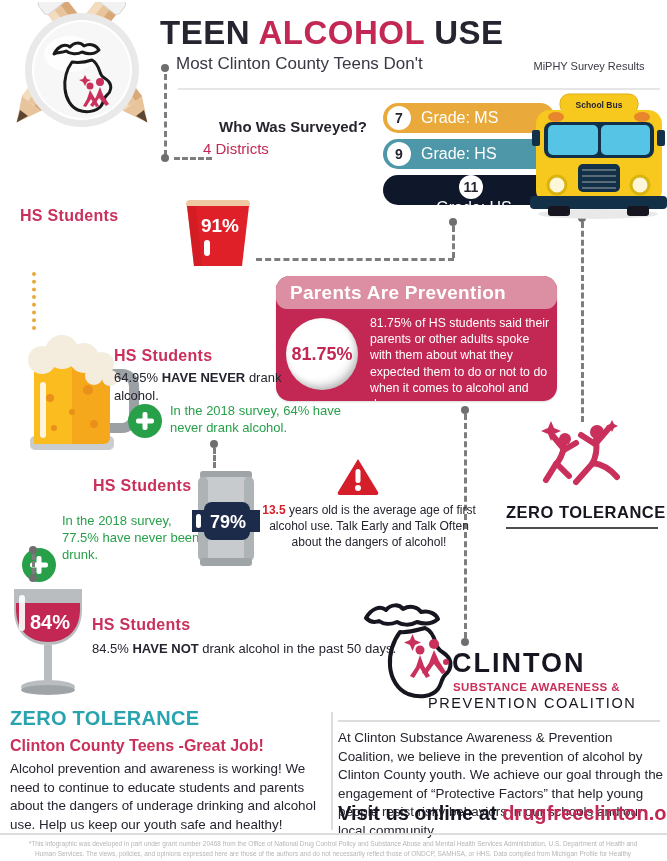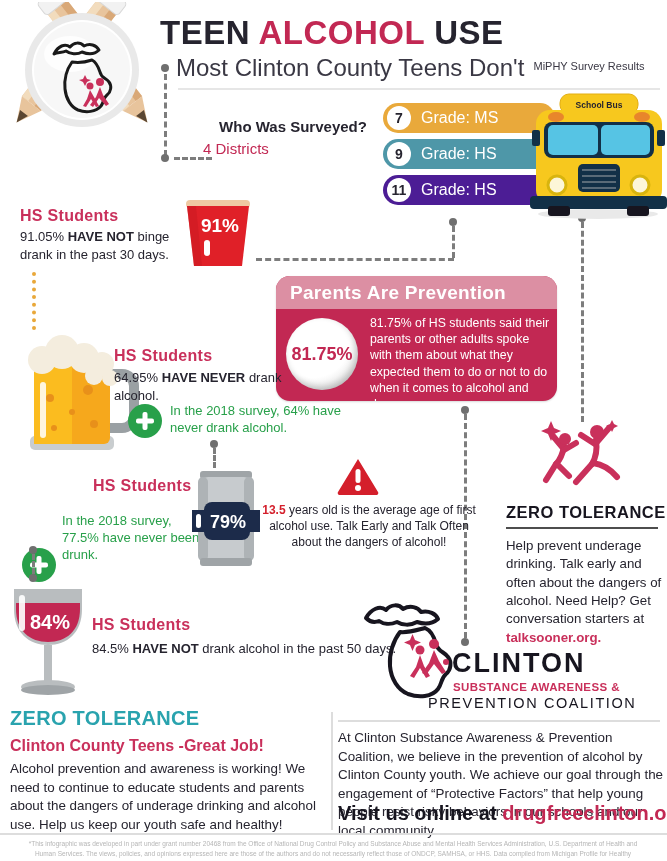--- a/index.html
+++ b/index.html
@@ -4,56 +4,56 @@
 <style>
   html,body{margin:0;padding:0;background:#fff;}
   #canvas{position:relative;width:667px;height:861px;background:#ffffff;overflow:hidden;
           font-family:"Liberation Sans",sans-serif;color:#2a2833;}
   .abs{position:absolute;}
 
   
   .title{font-size:33px;font-weight:800;letter-spacing:.5px;white-space:nowrap;}
   .title .dark{color:#26242f;}
   .title .pink{color:#c22853;}
-  .subtitle{font-size:24px;color:#3a3844;white-space:nowrap;text-align:center;}
+  .subtitle{font-size:17px;color:#3a3844;white-space:nowrap;text-align:center;}
   .banner-card{width:181px;height:68px;}
   .banner{position:absolute;left:0;top:0;width:181px;height:44px;background:#c22853;
           clip-path:polygon(17% 0,100% 0,100% 100%,5% 100%,0 58%);}
   .banner .yr{position:absolute;left:44px;top:1px;color:#fff;font-size:35px;font-weight:800;letter-spacing:1px;}
   .miphy{position:absolute;left:28px;top:48px;width:150px;text-align:center;font-size:11px;color:#3a3844;}
   .hdr-divider{width:482px;border-top:2px solid #e6e6e6;}
 
   
   .vdash{width:0;border-left:3px dashed #7d7d7d;}
   .hdash{height:0;border-top:3px dashed #7d7d7d;}
   .vdot-orange{width:0;border-left:4px dotted #e9a83a;}
   .dot{width:8px;height:8px;border-radius:50%;background:#6f6f6f;}
 
   
   .who{font-size:15px;font-weight:800;color:#26242f;text-align:center;width:180px;}
   .districts{font-size:15px;color:#c22853;width:180px;}
   .pill{width:172px;height:30px;border-radius:16px;display:flex;align-items:center;margin-bottom:6px;}
-  .pill-0{background:#e9a93b;} .pill-1{background:#4e97a8;} .pill-2{background:#4c1d95;}
+  .pill-0{background:#e9a93b;} .pill-1{background:#4e97a8;} .pill-2{background:#0f172a;flex-direction:column;}
   .pill .num{width:24px;height:24px;border-radius:50%;background:#fff;color:#26242f;font-weight:800;
              font-size:14px;display:flex;align-items:center;justify-content:center;margin-left:4px;flex:none;}
   .pill .lbl{color:#fff;font-size:16px;margin-left:10px;white-space:nowrap;}
 
   
   .stat-h{font-size:16px;font-weight:800;color:#c9305b;letter-spacing:.3px;white-space:nowrap;}
   .stat-b{font-size:13px;line-height:1.35;color:#26242f;}
   .stat-b b{font-weight:800;}
   .note{font-size:13px;line-height:1.3;color:#28a04a;}
   .plus{width:34px;height:34px;border-radius:50%;background:#28a04a;position:relative;}
   .plus::before,.plus::after{content:"";position:absolute;background:#fff;left:50%;top:50%;transform:translate(-50%,-50%);}
   .plus::before{width:18px;height:5px;border-radius:2px;}
   .plus::after{width:5px;height:18px;border-radius:2px;}
 
   
   .pbox{width:281px;height:125px;border-radius:14px;background:#c22853;overflow:hidden;box-shadow:0 1px 2px rgba(0,0,0,.15);}
-  .pbox .band{height:33px;background:#dc8fa3;display:flex;align-items:center;}
+  .pbox .band{height:33px;background:#dc8fa3;display:flex;align-items:center;border-radius:11px;}
   .pbox .band span{color:#fff;font-weight:800;font-size:19px;margin-left:14px;letter-spacing:.3px;white-space:nowrap;}
   .pcircle{position:absolute;left:10px;top:42px;width:72px;height:72px;border-radius:50%;
            background:radial-gradient(circle at 38% 32%,#ffffff 55%,#d9d9d9 90%);
            display:flex;align-items:center;justify-content:center;
            color:#c22853;font-weight:800;font-size:18px;box-shadow:inset -2px -3px 6px rgba(0,0,0,.2);}
   .ptext{position:absolute;left:94px;top:39px;width:180px;color:#fff;font-size:12.3px;line-height:1.32;}
 
   
   .agetext{width:218px;text-align:center;font-size:12px;line-height:1.35;color:#26242f;}
   .agetext .hl{color:#d41f2b;font-weight:800;}
@@ -178,23 +178,20 @@
     <circle cx="27" cy="93" r="9" fill="#fdf6d8" stroke="#d8b40e" stroke-width="3"></circle>
     <circle cx="110" cy="93" r="9" fill="#fdf6d8" stroke="#d8b40e" stroke-width="3"></circle>
     <rect x="0" y="104" width="137" height="13" rx="4" fill="#123047"></rect>
     <rect x="18" y="114" width="22" height="10" rx="3" fill="#17151f"></rect>
     <rect x="97" y="114" width="22" height="10" rx="3" fill="#17151f"></rect>
   </svg>
   <div class="abs dot" style="left:578px;top:214px"></div>
   <div class="abs vdash" style="left:581px;top:222px;height:200px"></div>
 
   <div class="abs stat-h" style="left:20px;top:207px">HS Students</div>
-  <div class="abs stat-b" style="left:20px;top:228px;width:172px">
-    <span>91.05% </span><b>HAVE NOT</b><span> binge drank in the past 30 days.</span>
-  </div>
   <svg class="abs" style="left:182px;top:198px" width="72" height="70" viewBox="0 0 72 70">
     <rect x="4" y="2" width="64" height="8" rx="4" fill="#efc9a3"></rect>
     <polygon points="5,8 67,8 60,68 12,68" fill="#e02028"></polygon>
     <polygon points="5,8 14,8 20,68 12,68" fill="#c8181f" opacity="0.5"></polygon>
     <text x="38" y="34" font-size="19" font-weight="bold" fill="#ffffff" text-anchor="middle">91%</text>
     <rect x="22" y="42" width="6" height="16" rx="3" fill="#ffffff"></rect>
   </svg>
   <div class="abs hdash" style="left:256px;top:258px;width:198px"></div>
   <div class="abs vdash" style="left:452px;top:226px;height:32px"></div>
   <div class="abs dot" style="left:449px;top:218px"></div>
@@ -282,23 +279,20 @@
       <path d="M58,44 l-16,18"></path>
       <path d="M59,43 q14,2 24,14"></path>
     </g>
     <circle cx="31" cy="19" r="6" fill="#c9305b"></circle>
     <circle cx="63" cy="12" r="7" fill="#c9305b"></circle>
     <path d="M14,8 l3,-7 l3,7 l7,3 l-7,3 l-3,7 l-3,-7 l-7,-3 z" fill="#c9305b"></path>
     <path d="M76,4 l2,-4 l2,4 l4,2 l-4,2 l-2,4 l-2,-4 l-4,-2 z" fill="#c9305b"></path>
   </svg>
   <div class="abs zt-title" style="left:506px;top:503px">ZERO TOLERANCE</div>
   <div class="abs zt-div" style="left:506px;top:527px"></div>
-  <div class="abs zt-body" style="left:506px;top:537px">
-    <span>Help prevent underage drinking. Talk early and often about the dangers of alcohol. Need Help? Get conversation starters at </span><span class="lnk">talksooner.org.</span>
-  </div>
 
   <div class="abs dot" style="left:29px;top:546px"></div>
   <div class="abs vdash" style="left:32px;top:554px;height:20px"></div>
   <div class="abs dot" style="left:29px;top:574px"></div>
   <svg class="abs" style="left:6px;top:583px" width="84" height="120" viewBox="0 0 84 120">
     <path d="M8,6 h68 v20 c0,24 -15,36 -34,36 c-19,0 -34,-12 -34,-36 z" fill="#b9bdbf"></path>
     <path d="M10,20 h64 v6 c0,22 -14,33 -32,33 c-18,0 -32,-11 -32,-33 z" fill="#c22853"></path>
     <rect x="38" y="62" width="8" height="38" fill="#b9bdbf"></rect>
     <ellipse cx="42" cy="104" rx="27" ry="7" fill="#b9bdbf"></ellipse>
     <ellipse cx="42" cy="107" rx="27" ry="5" fill="#9fa4a7"></ellipse>

